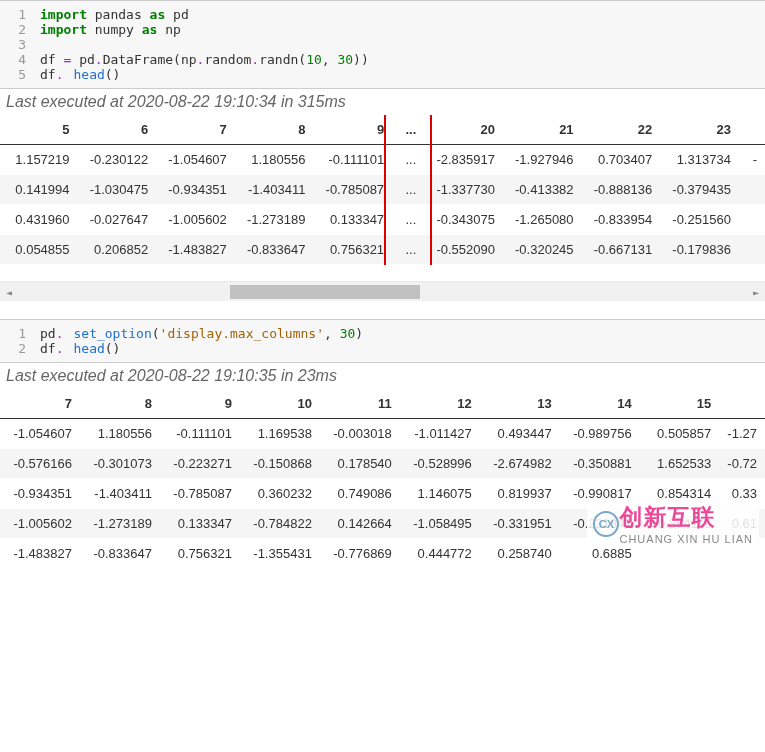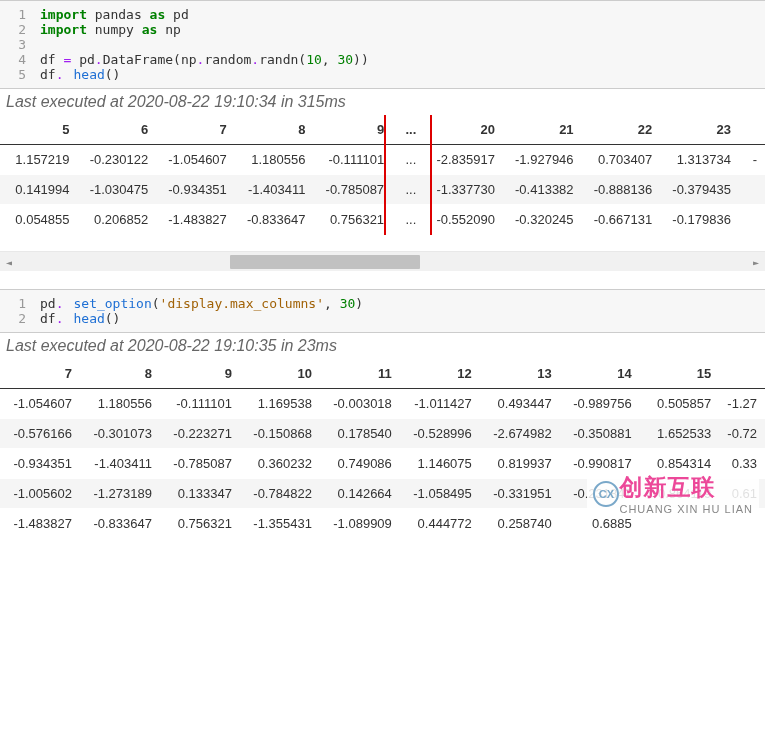--- a/index.html
+++ b/index.html
@@ -205,20 +205,33 @@
             <td>-1.403411</td>
             <td>-0.785087</td>
             <td>...</td>
             <td>-1.337730</td>
             <td>-0.413382</td>
             <td>-0.888136</td>
             <td>-0.379435</td>
             <td></td>
           </tr>
           <tr>
+            <td>0.431960</td>
+            <td>-0.027647</td>
+            <td>-1.005602</td>
+            <td>-1.273189</td>
+            <td>0.133347</td>
+            <td>...</td>
+            <td>-0.343075</td>
+            <td>-1.265080</td>
+            <td>-0.833954</td>
+            <td>-0.251560</td>
+            <td></td>
+          </tr>
+          <tr>
             <td>0.054855</td>
             <td>0.206852</td>
             <td>-1.483827</td>
             <td>-0.833647</td>
             <td>0.756321</td>
             <td>...</td>
             <td>-0.552090</td>
             <td>-0.320245</td>
             <td>-0.667131</td>
             <td>-0.179836</td>
@@ -313,21 +326,21 @@
             <td>-0.331951</td>
             <td>-0.231847</td>
             <td>-0.864119</td>
             <td>0.61</td>
           </tr>
           <tr>
             <td>-1.483827</td>
             <td>-0.833647</td>
             <td>0.756321</td>
             <td>-1.355431</td>
-            <td>-1.089909</td>
+            <td>-0.776869</td>
             <td>0.444772</td>
             <td>0.258740</td>
             <td>0.6885</td>
             <td></td>
             <td></td>
           </tr>
         </tbody>
       </table>
 
     <div class="watermark">

